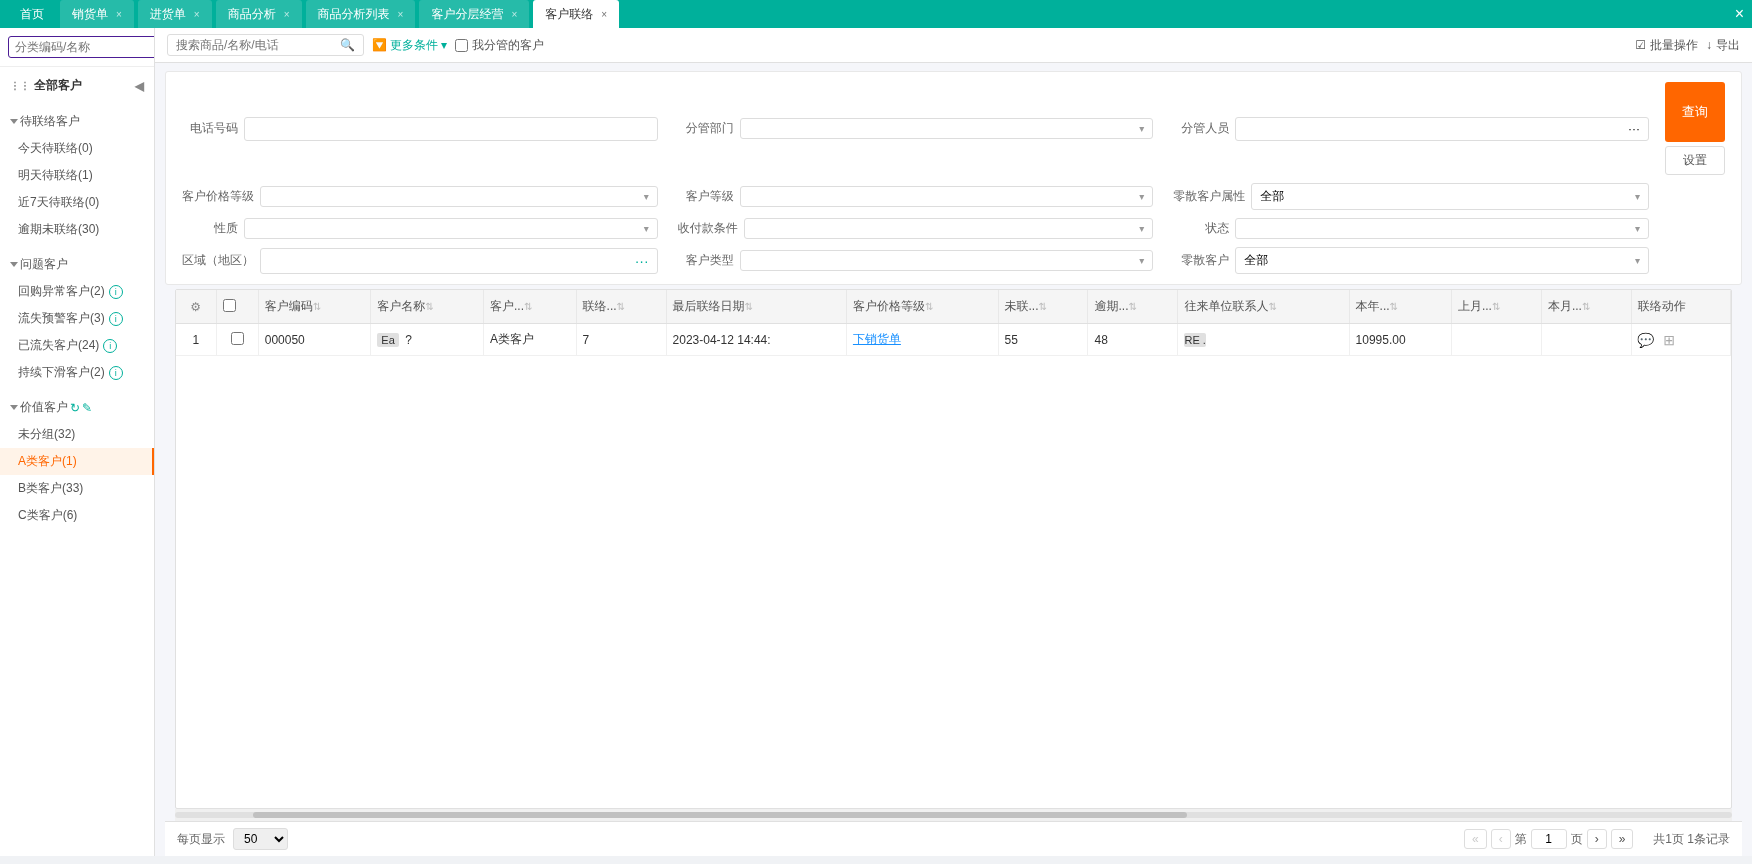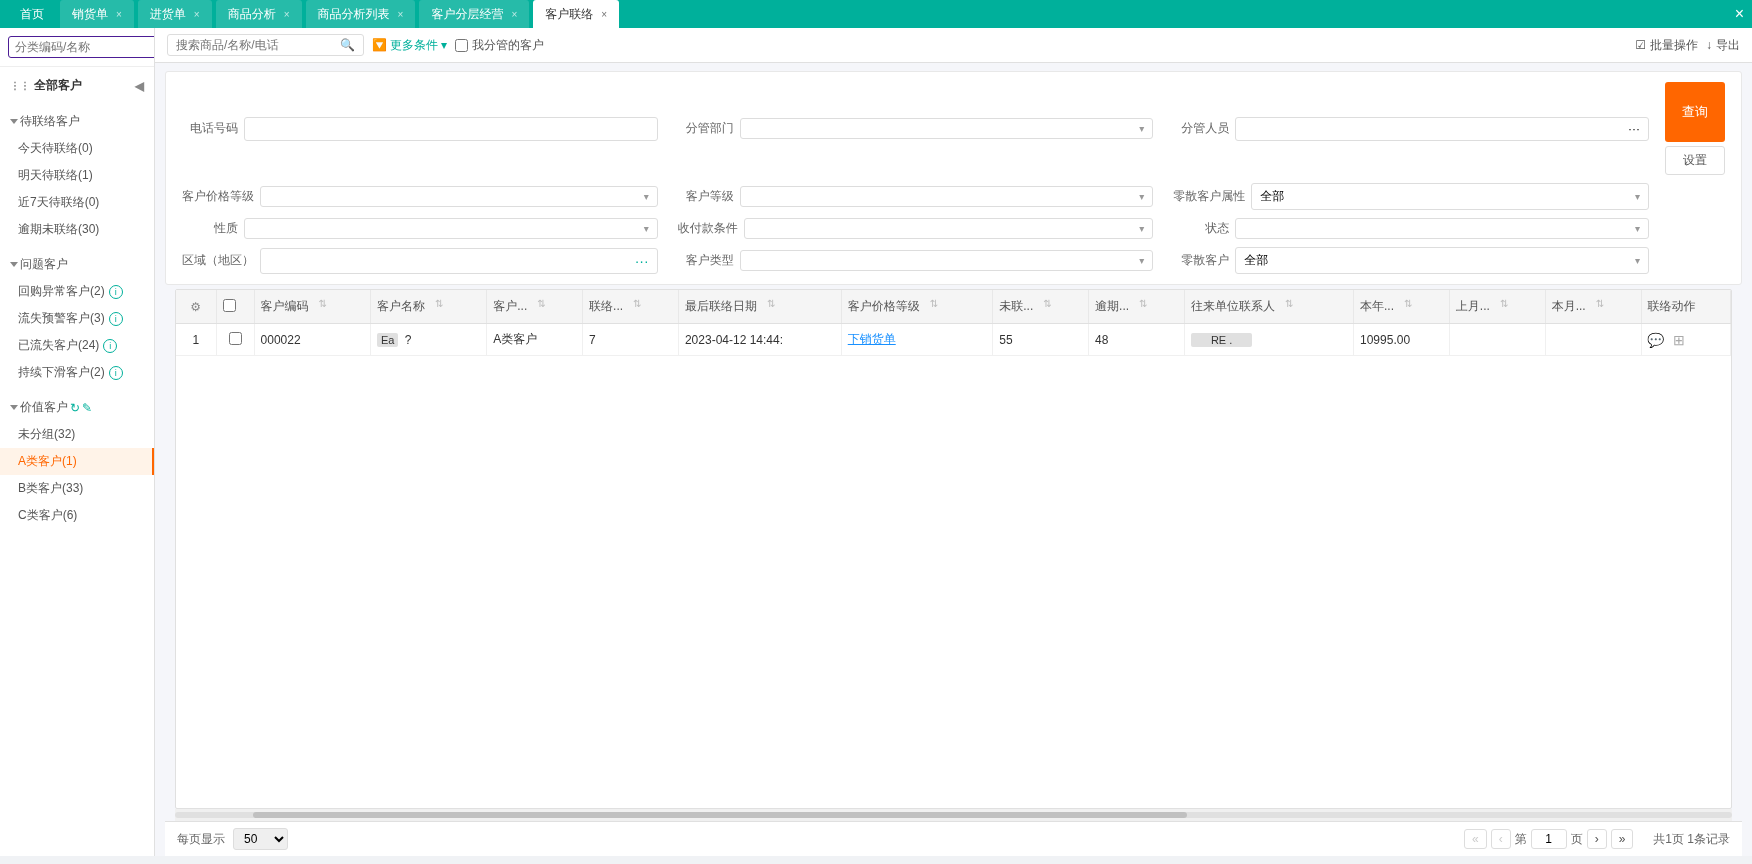--- a/index.html
+++ b/index.html
@@ -65,21 +65,21 @@
     .query-btn { background: #f60; color: #fff; border: none; border-radius: 3px; padding: 21px 16px; cursor: pointer; font-size: 13px; }
     .settings-btn { background: #fff; color: #555; border: 1px solid #ddd; border-radius: 3px; padding: 5px 10px; cursor: pointer; font-size: 12px; display: block; width: 100%; margin-top: 4px; }
     .filter-actions { display: flex; flex-direction: column; min-width: 60px; align-items: stretch; }
 
     
     .table-wrapper { margin: 0 10px; background: #fff; border: 1px solid #e0e0e0; border-radius: 2px; overflow: auto; flex: 1; }
     .data-table { width: 100%; border-collapse: collapse; min-width: 1400px; }
     .data-table th { background: #f5f5f5; border-bottom: 1px solid #e0e0e0; border-right: 1px solid #e8e8e8; padding: 8px 6px; text-align: left; color: #555; font-weight: 500; white-space: nowrap; position: sticky; top: 0; }
     .data-table th:first-child { width: 40px; }
     .data-table td { border-bottom: 1px solid #f0f0f0; border-right: 1px solid #f0f0f0; padding: 7px 6px; color: #333; white-space: nowrap; }
-    .th-inner { display: flex; gap: 10px; }
+    .th-inner { display: flex; align-items: center; gap: 0; }
     .sort-icon { color: #bbb; font-size: 10px; }
     .gear-th { color: #888; cursor: pointer; }
     .link-text { color: #1890ff; cursor: pointer; text-decoration: underline; }
     .action-icons { display: flex; gap: 8px; }
     .action-icon { color: #aaa; cursor: pointer; font-size: 14px; }
 
     
     .bottom-bar { display: flex; align-items: center; padding: 6px 12px; background: #fff; border-top: 1px solid #e0e0e0; gap: 8px; margin-top: auto; }
     .page-size-label { color: #666; }
     .page-size-select { border: 1px solid #ddd; border-radius: 3px; padding: 2px 6px; font-size: 12px; }
@@ -431,21 +431,21 @@
           </thead>
           <tbody id="table-body">
             <tr class="table-row">
               <td style="text-align:center;">
                 <span>1</span>
               </td>
               <td class="checkbox-cell">
                 <input type="checkbox" style="">
               </td>
               <td>
-                <span>000022</span>
+                <span>000050</span>
               </td>
               <td>
                 <span style="background:#e0e0e0; padding:1px 4px; margin-right:3px; font-size:11px; border-radius:2px;">Ea</span>
                 <span>?</span>
               </td>
               <td>
                 <span>A类客户</span>
               </td>
               <td>
                 <span>7</span>
@@ -456,21 +456,21 @@
               <td>
                 <span class="link-text">下销货单</span>
               </td>
               <td>
                 <span>55</span>
               </td>
               <td>
                 <span>48</span>
               </td>
               <td>
-                <span style="background:#e0e0e0; padding:1px 20px; font-size:11px; border-radius:2px;">RE .</span>
+                <span style="background:#e0e0e0; padding:1px 0; font-size:11px; border-radius:2px;">RE .</span>
               </td>
               <td>
                 <span>10995.00</span>
               </td>
               <td>
                 <span></span>
               </td>
               <td>
                 <span></span>
               </td>

